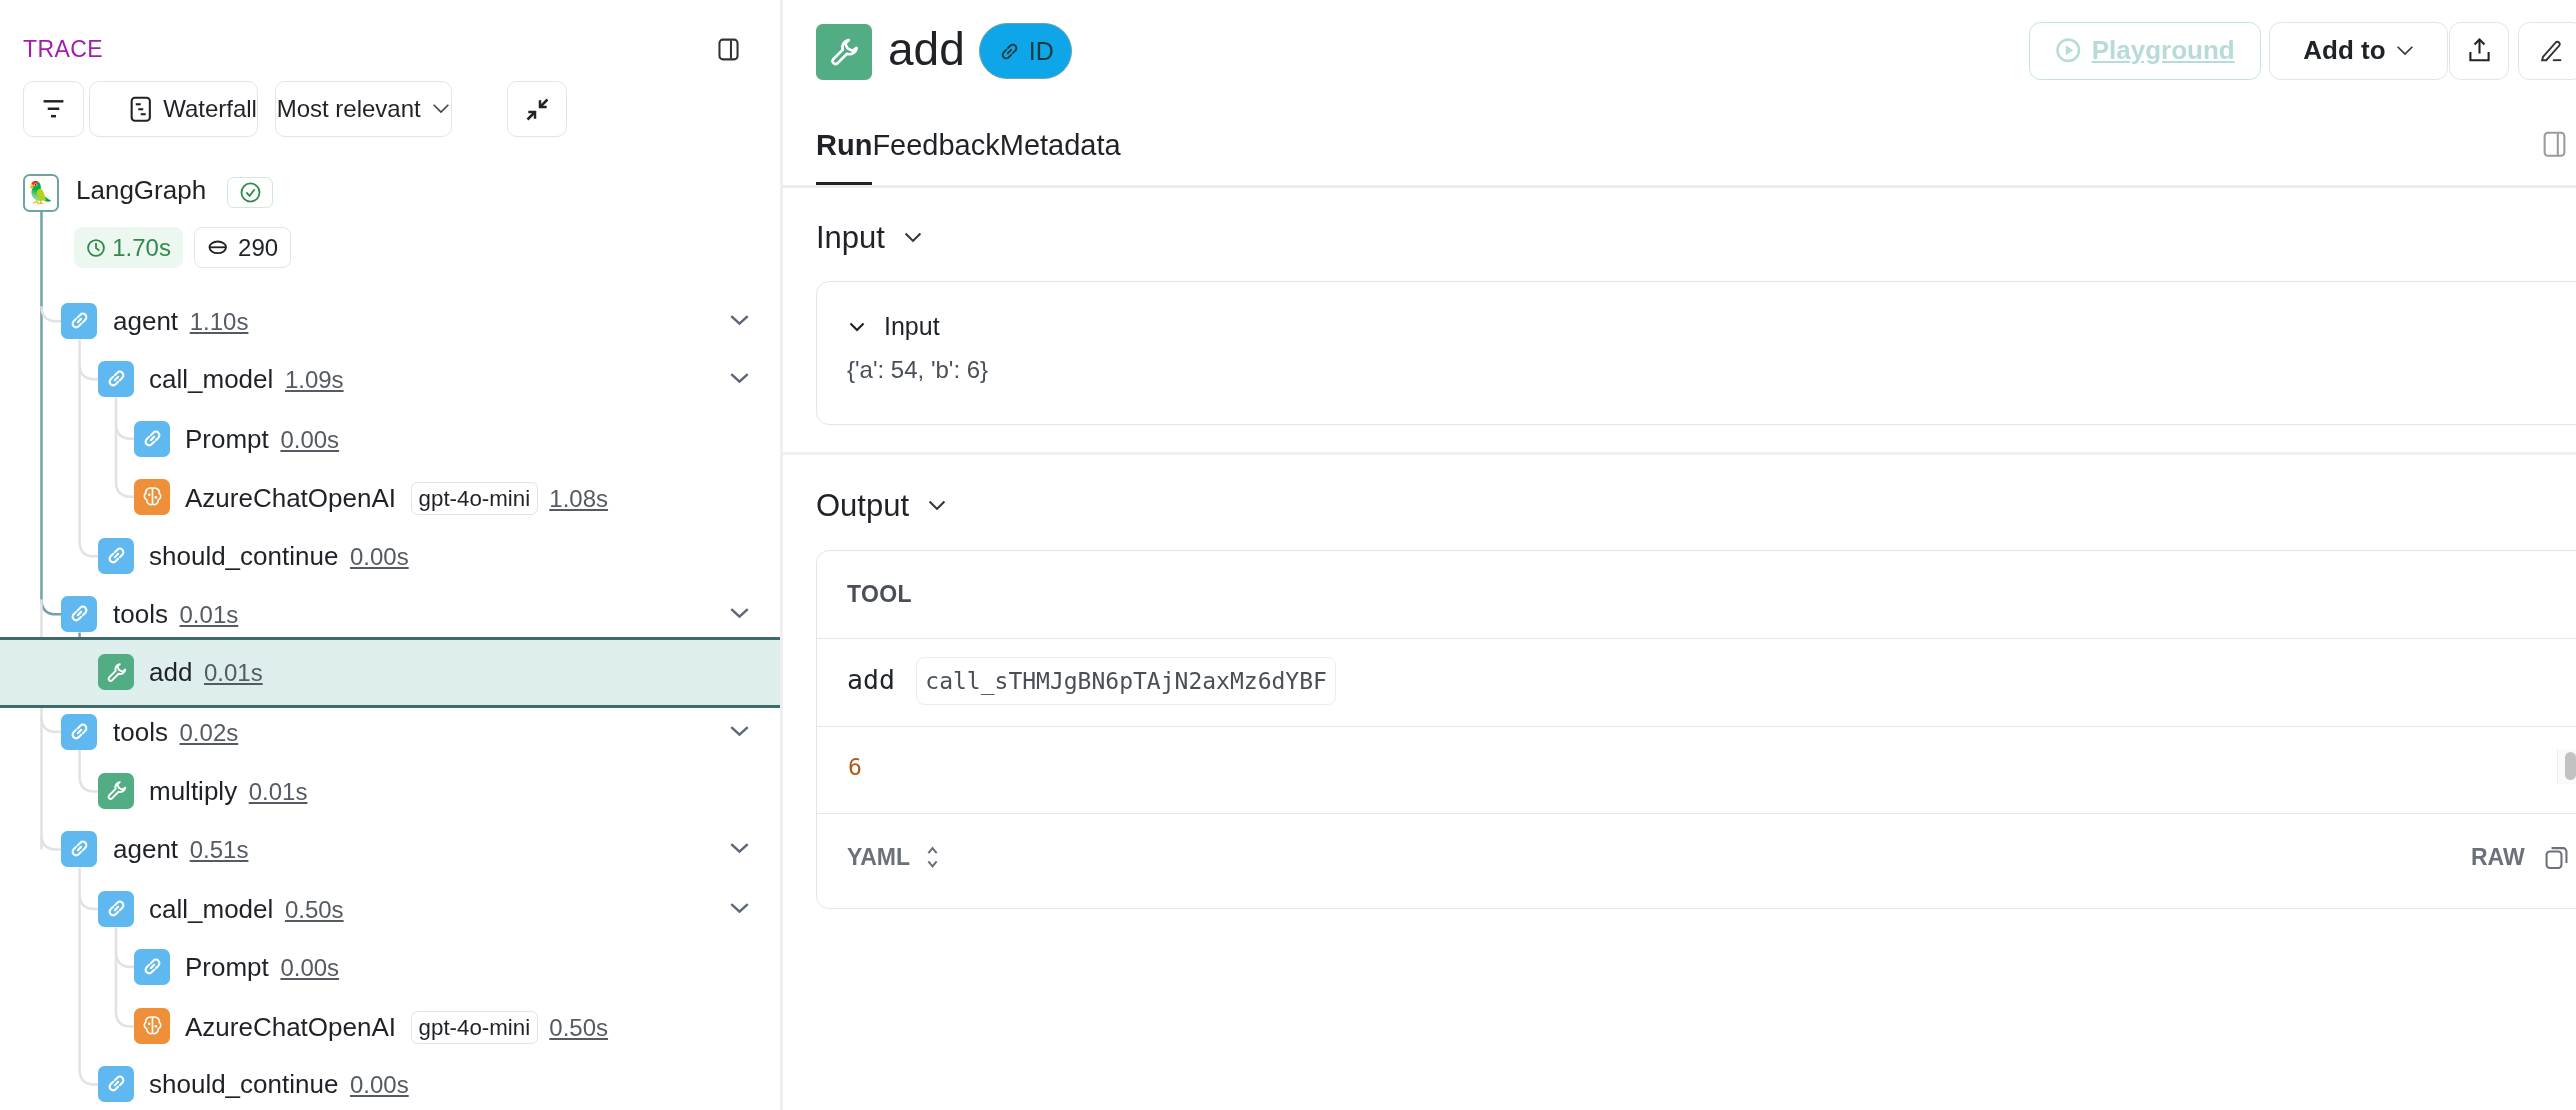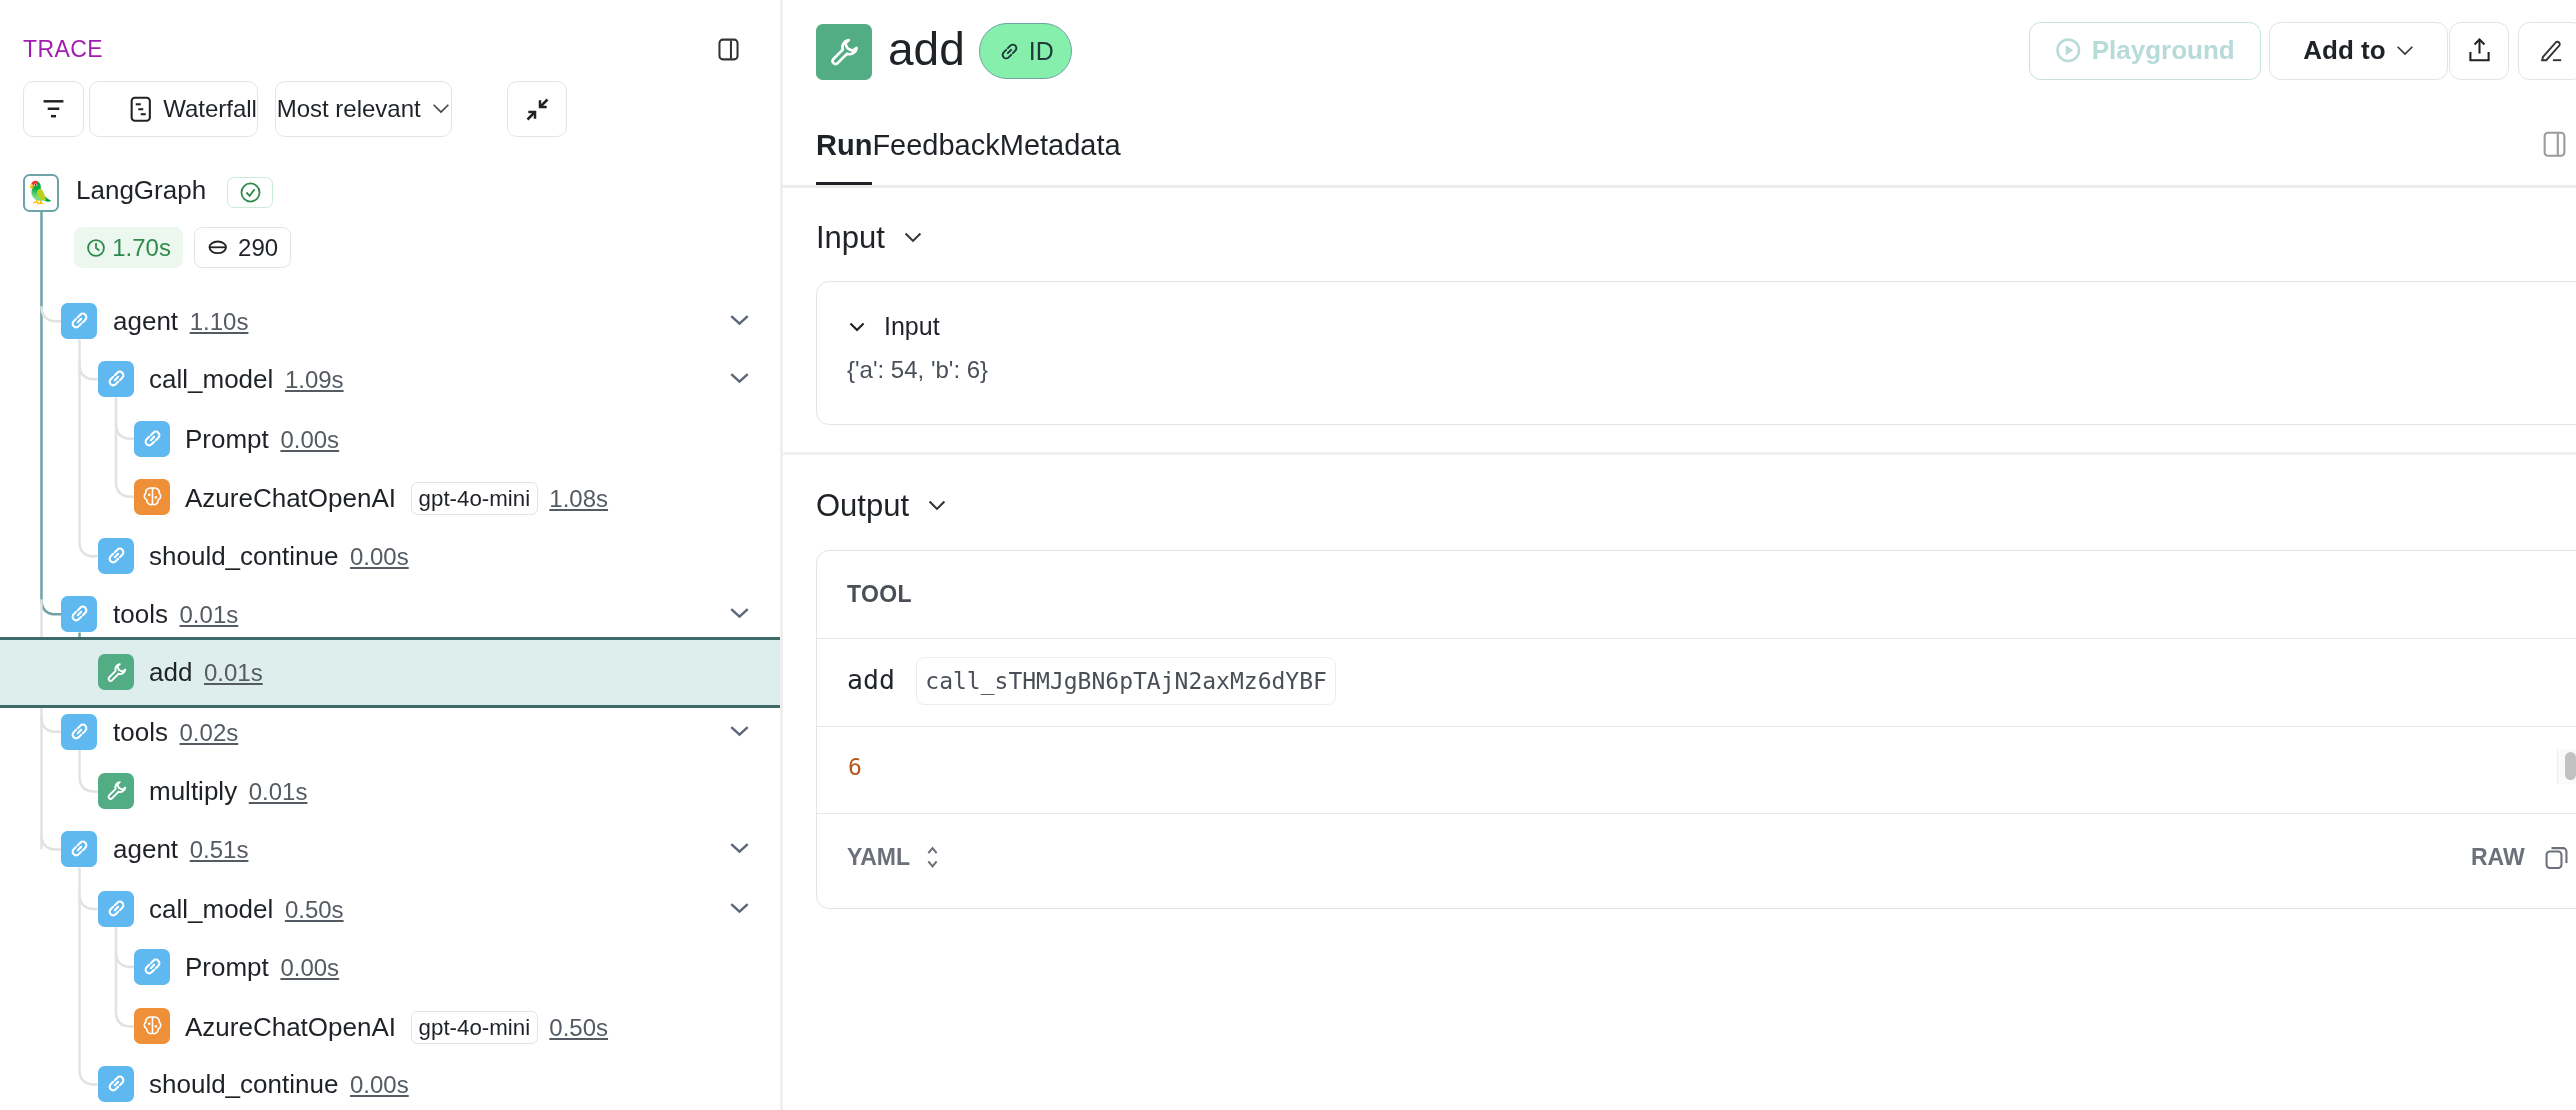--- a/index.html
+++ b/index.html
@@ -46,25 +46,25 @@
   .row .model-tag { display:inline-block; border: 1.7px solid #e2e2e2; border-radius: 6.6px; font-size: 22.3px; color: #1f2328;
                     padding: 2.5px 6.6px; margin-left: 15px; vertical-align: 1.7px; }
   .row .chev { position: absolute; left: 728px; top: 20px; width: 23px; height: 16.6px; }
 
   
   .right { position: absolute; left: 782px; top: 0; width: 1794px; height: 1111px; }
   .title-icon { position: absolute; left: 34px; top: 24px; width: 56px; height: 56px; border-radius: 6.6px; background: #52ad85;
                 display:flex; align-items:center; justify-content:center; }
   .title-text { position: absolute; left: 106px; top: 21.5px; font-size: 46px; color: #1f2328; }
   .id-badge { position: absolute; left: 197px; top: 23px; width: 93px; height: 56px; border: 1.7px solid #6fa3a6; border-radius: 28px;
-              background: #86efac; display:flex; align-items:center; justify-content:center; gap: 6.6px; font-size: 25px; color: #1f3a3a; cursor:pointer; }
+              background: #0ea5e9; display:flex; align-items:center; justify-content:center; gap: 6.6px; font-size: 25px; color: #1f3a3a; cursor:pointer; }
 
   .hbtn { position: absolute; top: 21.5px; height: 58px; border-radius: 11.6px; border: 1.7px solid #e4e4e4; background:#fff;
           display:flex; align-items:center; justify-content:center; gap: 10px; font-size: 26px; cursor:pointer; }
-  .btn-playground { left: 1247px; width: 232px; border-color: #c6e2e0; color: #b7dbd8; font-weight: bold; }
+  .btn-playground { left: 1247px; width: 232px; border-color: #c6e2e0; color: #b7dbd8; font-weight: bold; text-decoration: underline; }
   .btn-addto { left: 1487px; width: 179px; color: #1f2328; font-weight: bold; }
   .btn-share { left: 1667px; width: 60px; }
   .btn-edit { left: 1736px; width: 66px; }
 
   .tabs { position: absolute; left: 34px; top: 124px; height: 60px; display:flex; }
   .tab { font-size: 29px; color: #1f2328; position: relative; height: 60px; line-height: 43px; cursor:pointer; }
   .tab.active { font-weight: bold; }
   .tab.active::after { content:""; position:absolute; left:0; right:0; bottom: -1.7px; height: 4.1px; background:#1f2328; }
   .tabs-divider { position: absolute; left: 0; top: 185px; width: 1794px; height: 2.5px; background: #ececec; }
   .side-toggle { position: absolute; left: 1761px; top: 131px; width: 23px; height: 26.5px; }

